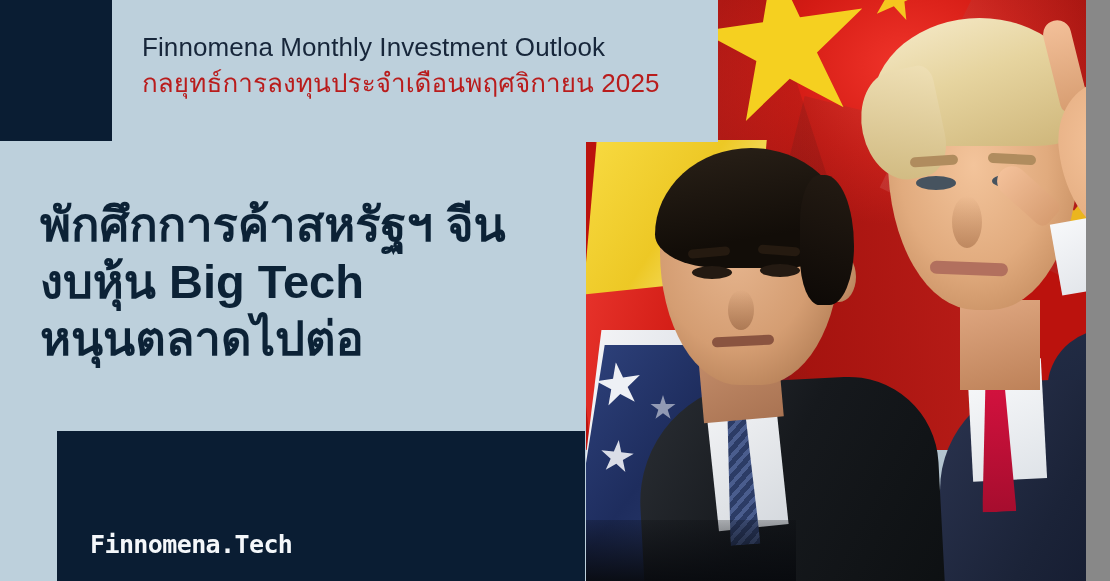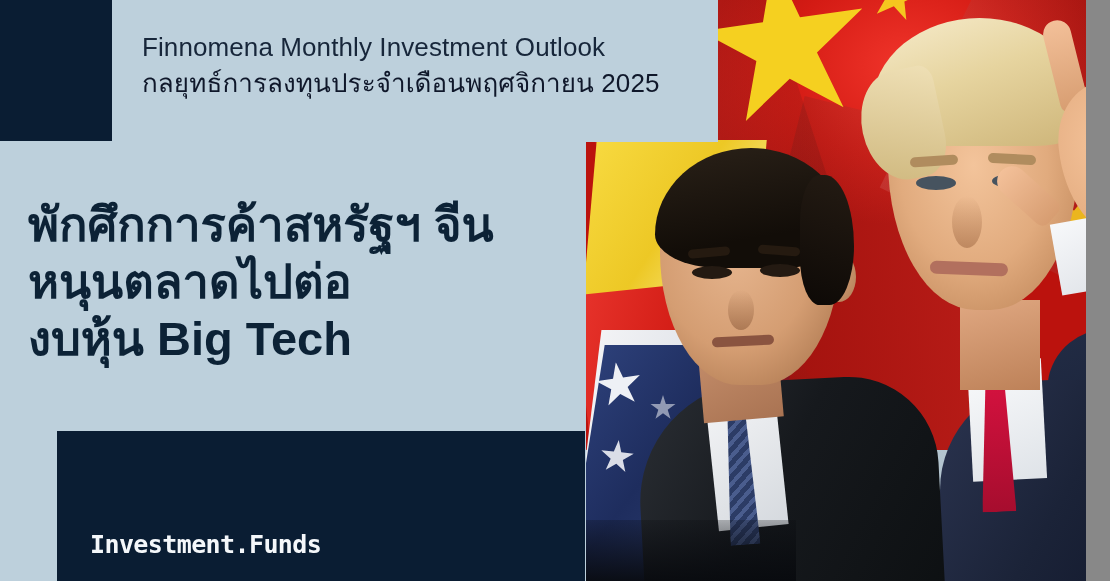--- a/index.html
+++ b/index.html
@@ -226,26 +226,26 @@
 
   
   #title-block {
     position:absolute; left:142px; top:30px; width:580px;
   }
   #title-en {
     font-size:26px; color:#17263a; letter-spacing:.1px;
     line-height:34px; white-space:nowrap;
   }
   #title-th {
-    font-size:26px; color:#0f172a; letter-spacing:.1px;
+    font-size:26px; color:#b91c1c; letter-spacing:.1px;
     line-height:38px; white-space:nowrap;
   }
 
   #headline {
-    position:absolute; left:28px; top:196px; width:540px;
+    position:absolute; left:40px; top:196px; width:540px;
   }
   #headline div {
     font-size:47px; font-weight:700; color:#0c2236;
     line-height:57px; white-space:nowrap;
   }
 
   #logo {
     position:absolute; left:90px; top:530px;
     font-family:"DejaVu Sans Mono", monospace;
     font-size:25px; font-weight:700; color:#f4f7fa;
@@ -321,19 +321,19 @@
   <div id="navy-block"></div>
   <div id="footer-panel"></div>
 
   <div id="title-block">
     <div id="title-en">Finnomena Monthly Investment Outlook</div>
     <div id="title-th">กลยุทธ์การลงทุนประจำเดือนพฤศจิกายน 2025</div>
   </div>
 
   <div id="headline">
     <div>พักศึกการค้าสหรัฐฯ จีน</div>
+    <div>งบหุ้น Big Tech</div>
     <div>หนุนตลาดไปต่อ</div>
-    <div>งบหุ้น Big Tech</div>
   </div>
 
-  <div id="logo">Investment.Funds</div>
+  <div id="logo">Finnomena.Tech</div>
 
 </div>
 
 </body></html>

